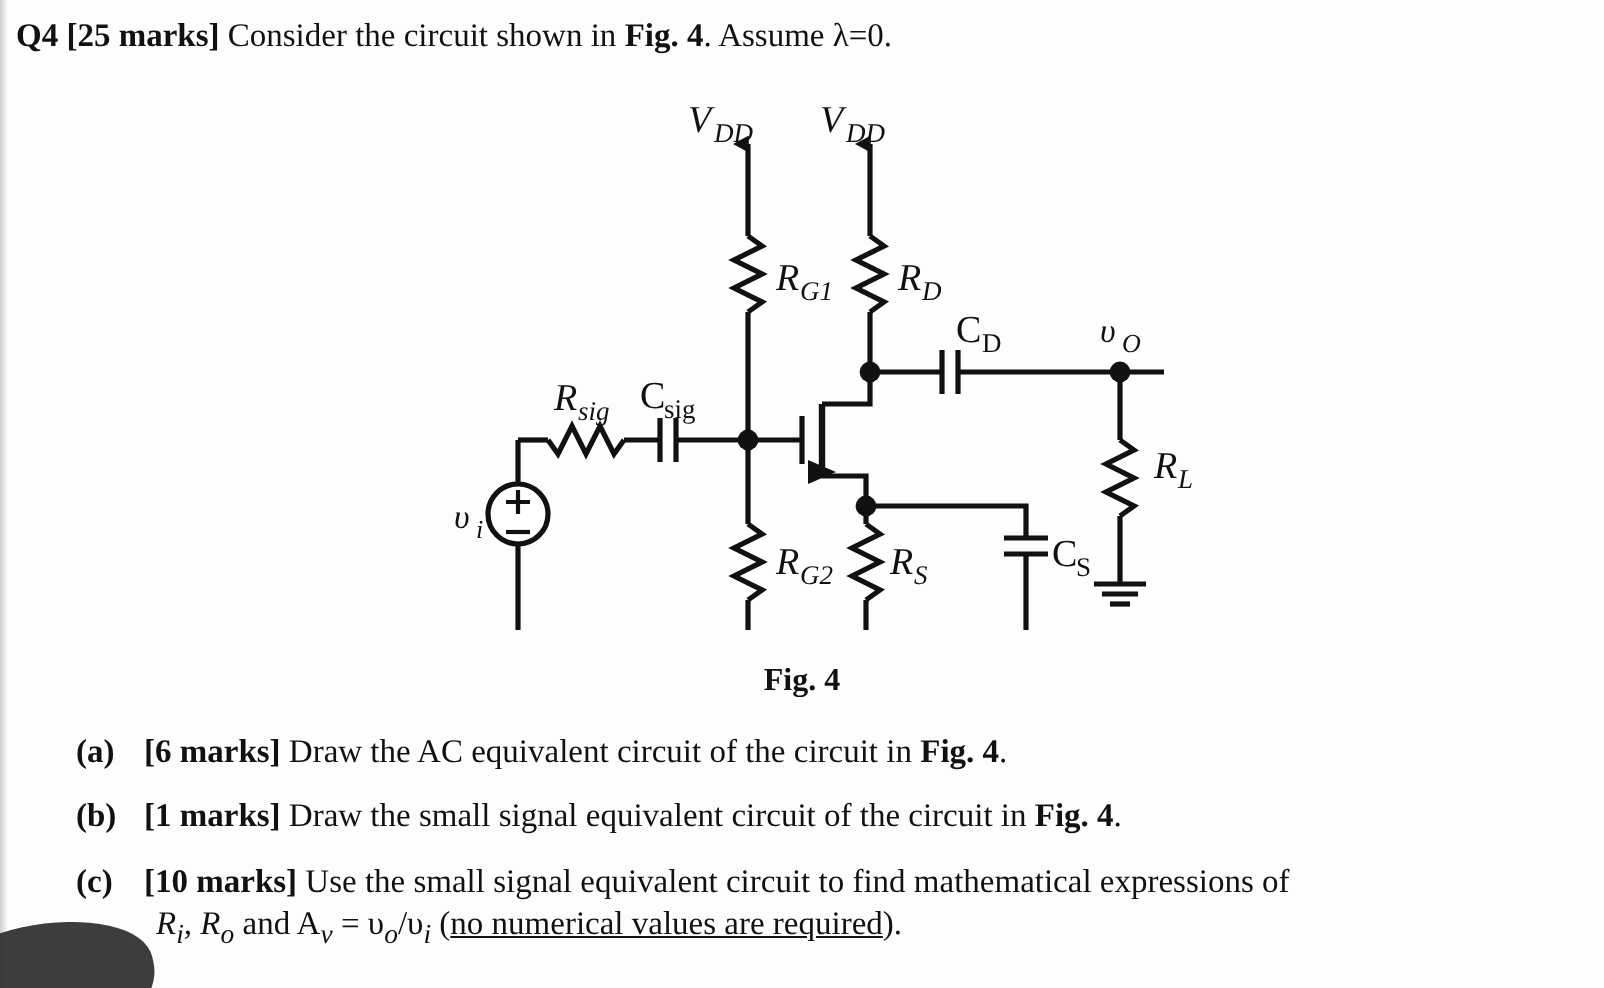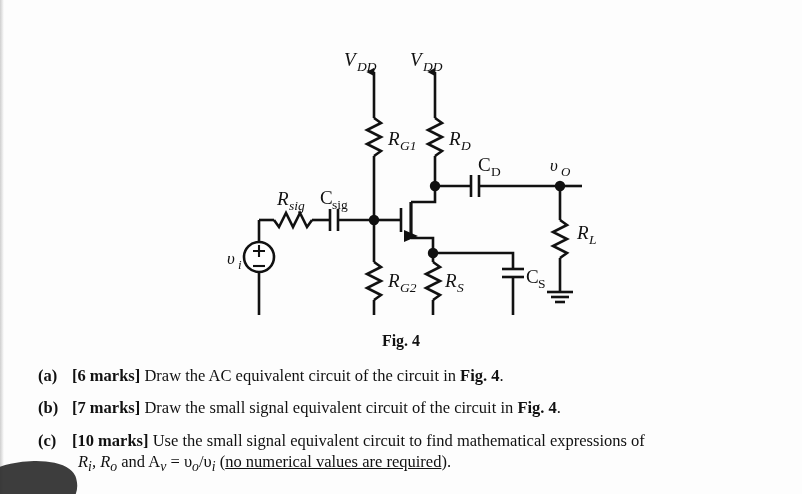--- a/index.html
+++ b/index.html
@@ -101,20 +101,23 @@
     width: 4px;
     height: 494px;
     background: linear-gradient(to right, rgba(120,120,120,0.35), rgba(255,255,255,0));
   }
 </style>
 </head>
 <body>
 
 <div class="page">
 
+  <div class="stem">
+    <span class="b">Q4</span><span>&nbsp;</span><span class="b">[25 marks]</span><span>&nbsp;</span><span>Consider the circuit shown in</span><span>&nbsp;</span><span class="b">Fig. 4</span><span>. Assume λ=0.</span>
+  </div>
 
   <div class="figure">
     <svg width="802" height="275" viewBox="0 0 802 275" xmlns="http://www.w3.org/2000/svg">
       <defs>
         <marker id="arrowUp" markerWidth="9" markerHeight="9" refX="4.5" refY="7.6" orient="auto-start-reverse" markerUnits="userSpaceOnUse">
           <path d="M4.5,0 L0.2,8 L8.8,8 Z" fill="#111"></path>
         </marker>
       </defs>
 
       <g stroke="#111" stroke-width="2.6" fill="none" stroke-linecap="butt">
@@ -317,21 +320,21 @@
 
   <div class="parts">
 
     <div class="part">
       <span class="tag">(a)</span>
       <span class="body"><span class="b">[6 marks]</span><span>&nbsp;</span><span>Draw the AC equivalent circuit of the circuit in</span><span>&nbsp;</span><span class="b">Fig. 4</span><span>.</span></span>
     </div>
 
     <div class="part">
       <span class="tag">(b)</span>
-      <span class="body"><span class="b">[7 marks]</span><span>&nbsp;</span><span>Draw the small signal equivalent circuit of the circuit in</span><span>&nbsp;</span><span class="b">Fig. 4</span><span>.</span></span>
+      <span class="body"><span class="b">[1 marks]</span><span>&nbsp;</span><span>Draw the small signal equivalent circuit of the circuit in</span><span>&nbsp;</span><span class="b">Fig. 4</span><span>.</span></span>
     </div>
 
     <div class="part c">
       <span class="tag">(c)</span>
       <span class="body"><span class="b">[10 marks]</span><span>&nbsp;</span><span>Use the small signal equivalent circuit to find mathematical expressions of</span><span class="cont"><span class="it">R</span><sub class="it">i</sub><span class="it">, R</span><sub class="it">o</sub><span> and A</span><sub class="it">v</sub><span> = υ</span><sub class="it">o</sub><span>/υ</span><sub class="it">i</sub><span> (</span><span class="u">no numerical values are required</span><span>).</span></span></span>
     </div>
   </div>
 
   <div class="edge-shadow"></div>
   <div class="corner-shadow"></div>

